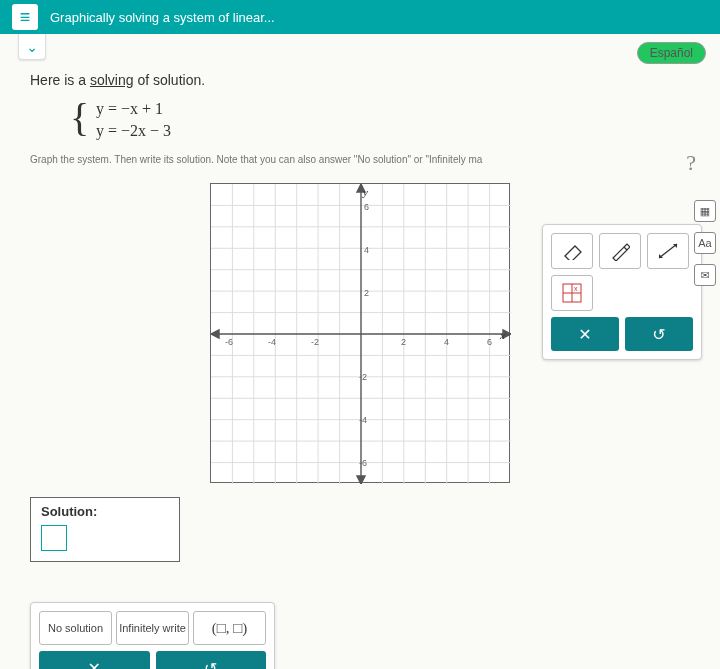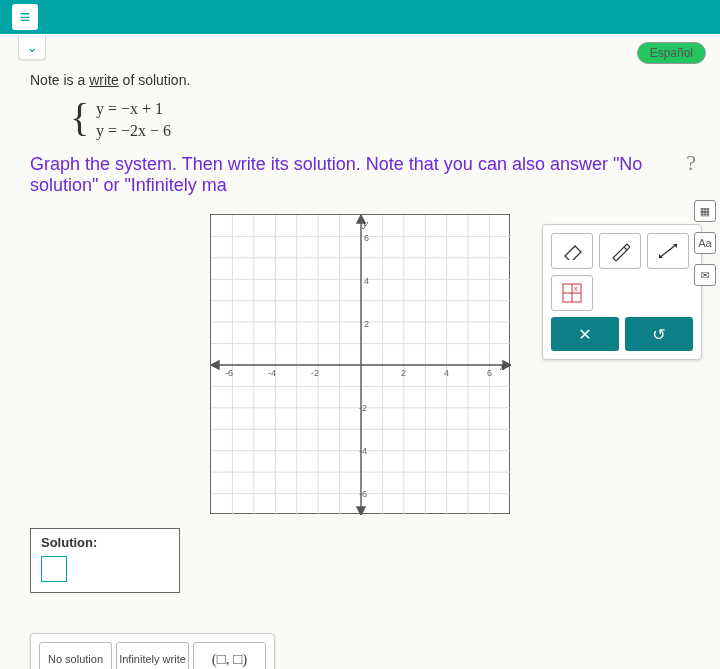--- a/index.html
+++ b/index.html
@@ -80,21 +80,21 @@
   }
   .brace {
     position: absolute;
     left: 0;
     top: -2px;
     font-size: 40px;
     line-height: 40px;
     font-family: serif;
   }
   .eq { margin: 4px 12px; }
-  .instruction { margin-top: 6px; font-size: 18px; color: #6d28d9; }
+  .instruction { margin-top: 6px; font-size: 10px; color: #737373; }
   .help-icon {
     position: absolute;
     right: 24px;
     top: 150px;
     color: #888;
     font-size: 22px;
     font-family: serif;
     cursor: pointer;
   }
   
@@ -216,37 +216,38 @@
     text-align:center;
     line-height:1.1;
   }
   .ans-btn.pair { font-size:15px; font-family:serif; }
 </style>
 </head>
 <body>
 
 <div class="header">
   <div class="menu-icon">≡</div>
+  <span>Graphically solving a system of linear...</span>
 </div>
 
 <div class="collapse-tab">
   <span>⌄</span>
 </div>
 
 <button class="lang-btn">Español</button>
 
 <div class="content">
   <p class="intro">
-    <span>Note is a </span><a href="#" class="system-link">write</a><span> of solution.</span>
+    <span>Here is a </span><a href="#" class="system-link">solving</a><span> of solution.</span>
   </p>
 
   <div class="equations">
     <span class="brace">{</span>
     <div class="eq">y = −x + 1</div>
-    <div class="eq">y = −2x − 6</div>
+    <div class="eq">y = −2x − 3</div>
   </div>
 
   <div class="help-icon">?</div>
 
   <p class="instruction">Graph the system. Then write its solution. Note that you can also answer "No solution" or "Infinitely ma</p>
 
   <div class="graph-area">
     <div class="graph-box">
       <svg width="300" height="300">
         <g stroke="#ddd" stroke-width="1">

